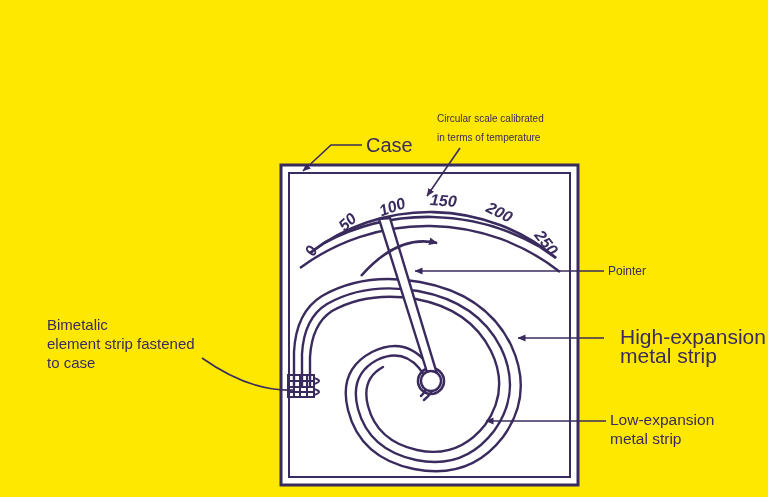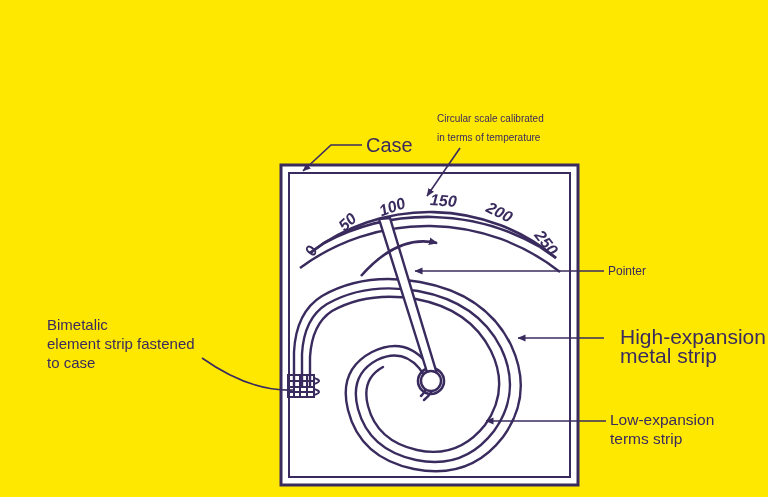--- a/index.html
+++ b/index.html
@@ -173,18 +173,18 @@
     </g>
   </svg>
 
   <div class="lbl lbl-case">Case</div>
   <div class="lbl lbl-scale">Circular scale calibrated
 in terms of temperature</div>
   <div class="lbl lbl-pointer">Pointer</div>
   <div class="lbl lbl-high">High-expansion
 metal strip</div>
   <div class="lbl lbl-low">Low-expansion
-terms strip</div>
+metal strip</div>
   <div class="lbl lbl-bimetal">Bimetalic
 element strip fastened
 to case</div>
 
 </div>
 
 </body></html>

